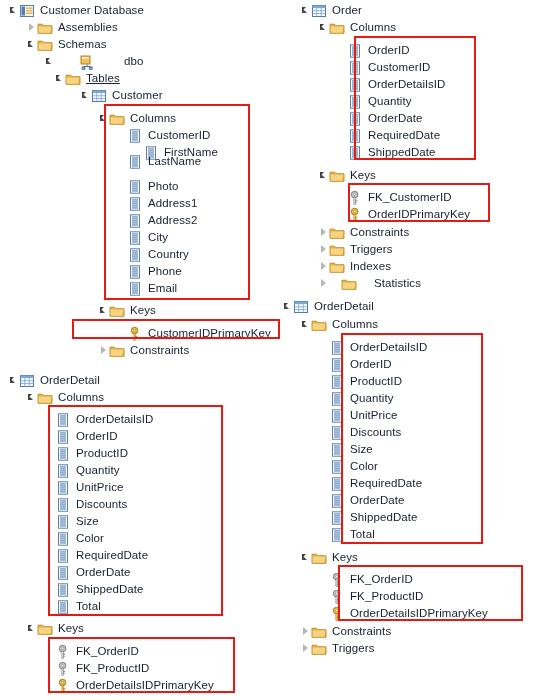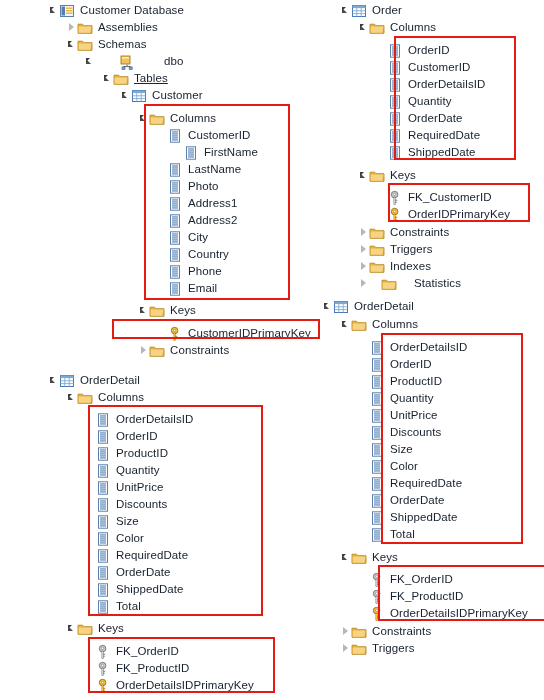--- a/index.html
+++ b/index.html
@@ -15,21 +15,20 @@
     overflow: hidden;
     font-family: "Liberation Sans", sans-serif;
     font-size: 11.5px;
     color: #1d2330;
     -webkit-font-smoothing: antialiased;
   }
 
   #explorer {
     position: absolute;
     inset: 0;
-    margin-left: 40px;
   }
 
   
   .row {
     position: absolute;
     height: 17px;
     line-height: 17px;
     white-space: nowrap;
     display: flex;
     align-items: center;
@@ -139,21 +138,21 @@
           <svg width="16" height="16" viewBox="0 0 16 16">
             <rect x="2" y="2" width="9" height="8" fill="#f0c35a" stroke="#a8791f" stroke-width="0.9"></rect>
             <rect x="3" y="3.2" width="7" height="1.2" fill="#fff7e0"></rect>
             <path d="M8 10.5v2M8 12.5H4.5v1.4M8 12.5h3.6v1.4" stroke="#5d6d7e" stroke-width="1" fill="none"></path>
             <rect x="3" y="13" width="3" height="2.4" fill="#7fa7d0" stroke="#3e6a99" stroke-width="0.7"></rect>
             <rect x="10.2" y="13" width="3" height="2.4" fill="#7fa7d0" stroke="#3e6a99" stroke-width="0.7"></rect>
           </svg>
         </span>
         <span class="lbl">dbo</span>
       </div>
-      <div class="row" style="top: 70px; left: 62px; text-decoration: underline;">
+      <div class="row" style="top: 70px; left: 54px; text-decoration: underline;">
         <span class="twisty expanded"></span>
         <span class="ico">
           <svg width="16" height="16" viewBox="0 0 16 16">
             <path d="M1 4.2h4.6l1.2 1.5H15v7.6H1z" fill="#e8b33c" stroke="#b98a22" stroke-width="0.9" stroke-linejoin="round"></path>
             <path d="M1.6 6.6h12.8l-1 6.2H1.6z" fill="#f7d383"></path>
           </svg>
         </span>
         <span class="lbl">Tables</span>
       </div>
       <div class="row" style="top: 87px; left: 80px;">
@@ -198,21 +197,21 @@
             <rect x="3.5" y="1.8" width="9" height="12.4" fill="#ffffff" stroke="#5b7fa8" stroke-width="1"></rect>
             <rect x="5" y="3.4" width="6" height="1.1" fill="#4f7fb5"></rect>
             <rect x="5" y="5.4" width="6" height="1.1" fill="#4f7fb5"></rect>
             <rect x="5" y="7.4" width="6" height="1.1" fill="#4f7fb5"></rect>
             <rect x="5" y="9.4" width="6" height="1.1" fill="#4f7fb5"></rect>
             <rect x="5" y="11.4" width="6" height="1.1" fill="#4f7fb5"></rect>
           </svg>
         </span>
         <span class="lbl">FirstName</span>
       </div>
-      <div class="row" style="top: 161px; left: 116px;">
+      <div class="row" style="top: 153px; left: 116px;">
         <span class="twisty none"></span>
         <span class="ico">
           <svg width="16" height="16" viewBox="0 0 16 16">
             <rect x="3.5" y="1.8" width="9" height="12.4" fill="#ffffff" stroke="#5b7fa8" stroke-width="1"></rect>
             <rect x="5" y="3.4" width="6" height="1.1" fill="#4f7fb5"></rect>
             <rect x="5" y="5.4" width="6" height="1.1" fill="#4f7fb5"></rect>
             <rect x="5" y="7.4" width="6" height="1.1" fill="#4f7fb5"></rect>
             <rect x="5" y="9.4" width="6" height="1.1" fill="#4f7fb5"></rect>
             <rect x="5" y="11.4" width="6" height="1.1" fill="#4f7fb5"></rect>
           </svg>

